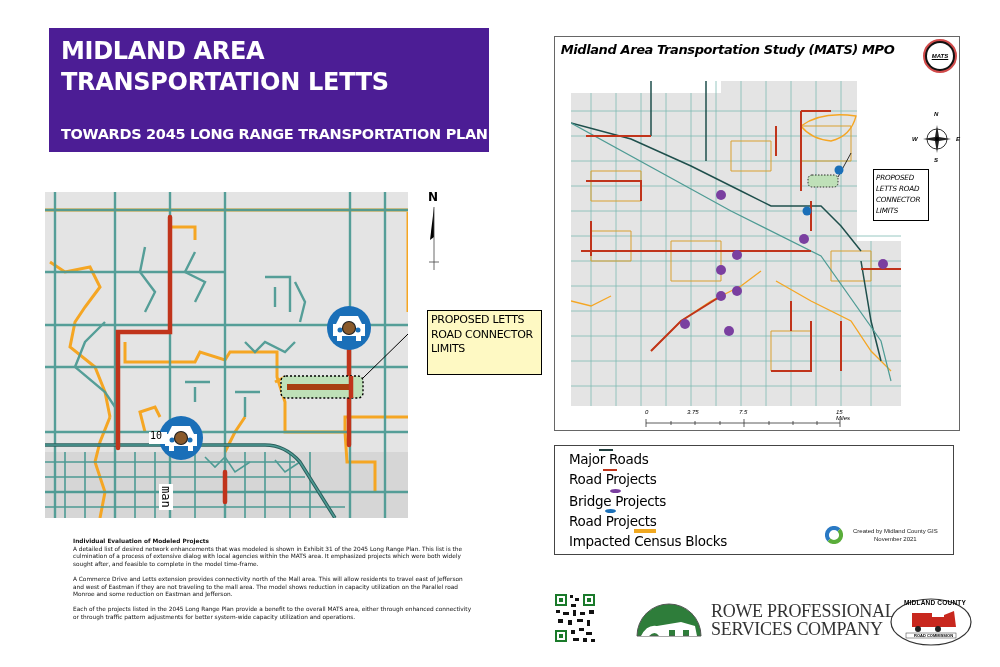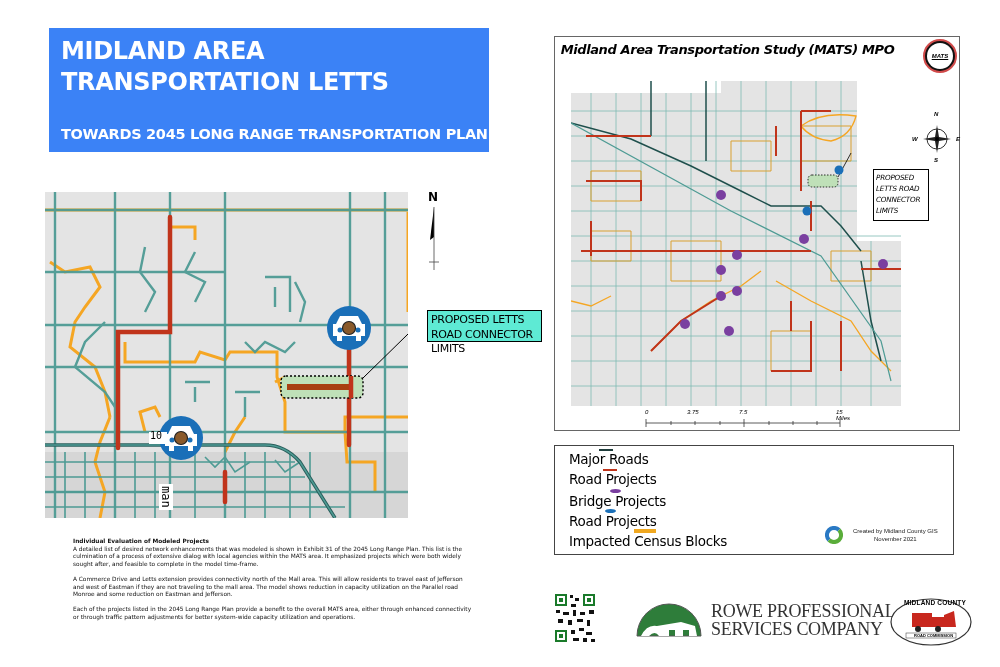--- a/index.html
+++ b/index.html
@@ -1,42 +1,42 @@
 <!DOCTYPE html>
 <html><head>
 <meta charset="utf-8">
 <style>
   * { box-sizing: border-box; margin: 0; padding: 0; }
   html, body { width: 1000px; height: 667px; background: #ffffff; overflow: hidden; }
   body { position: relative; font-family: "Liberation Sans", "DejaVu Sans", sans-serif; color: #000; }
 
   .title-banner {
     position: absolute; left: 49px; top: 28px; width: 440px; height: 124px;
-    background: #3b82f6; color: #fff; padding: 8px 12px;
+    background: #4c1d95; color: #fff; padding: 8px 12px;
   }
   .title-banner .t1, .title-banner .t2 {
     font-family: "DejaVu Sans", sans-serif; font-weight: bold; font-size: 24px; line-height: 31px; letter-spacing: -0.3px;
   }
   .title-banner .sub {
     position: absolute; left: 12px; bottom: 10px;
     font-family: "DejaVu Sans", sans-serif; font-weight: bold; font-size: 14.5px; letter-spacing: -0.3px;
   }
 
   .detail-map {
     position: absolute; left: 45px; top: 192px; width: 363px; height: 326px;
     background: #e4e4e4; overflow: hidden;
   }
   .detail-map svg { position: absolute; left: 0; top: 0; }
 
   .north-arrow { position: absolute; left: 424px; top: 190px; width: 20px; height: 80px; }
   .north-arrow .n { font-family: "DejaVu Sans", sans-serif; font-weight: bold; font-size: 12px; position: absolute; left: 4px; top: 0; }
 
   .callout-box {
-    position: absolute; left: 427px; top: 310px; width: 115px; height: 32px;
-    background: #5eead4; border: 1.5px solid #000; padding: 2px 3px;
+    position: absolute; left: 427px; top: 310px; width: 115px; height: 65px;
+    background: #fef9c3; border: 1.5px solid #000; padding: 2px 3px;
     font-family: "DejaVu Sans", sans-serif; font-size: 11px; line-height: 14.5px; letter-spacing: -0.3px;
   }
 
   .narrative {
     position: absolute; left: 73px; top: 538px; width: 400px;
     font-family: "DejaVu Sans", sans-serif; font-size: 5.8px; line-height: 7.6px; color: #111;
   }
   .narrative .h { font-weight: bold; }
   .narrative p { margin-bottom: 7.6px; }
 

